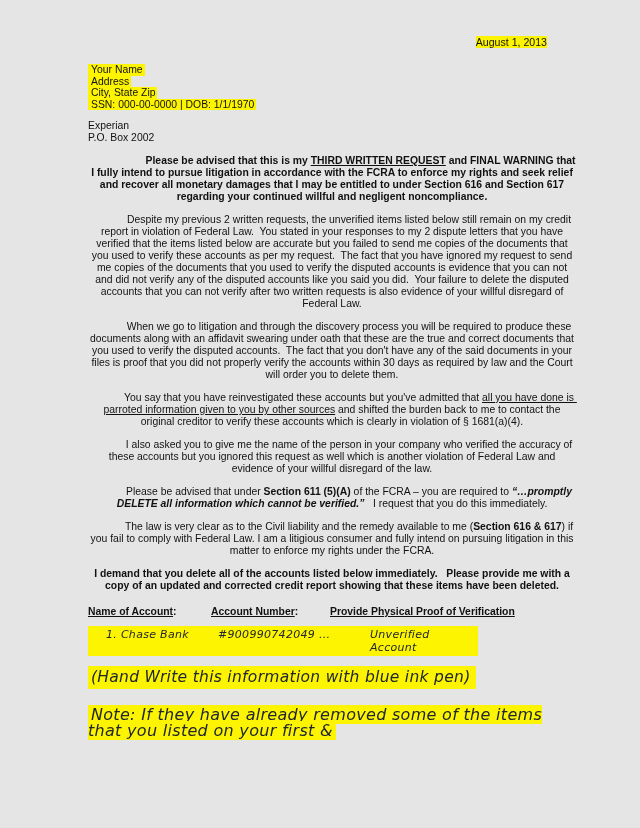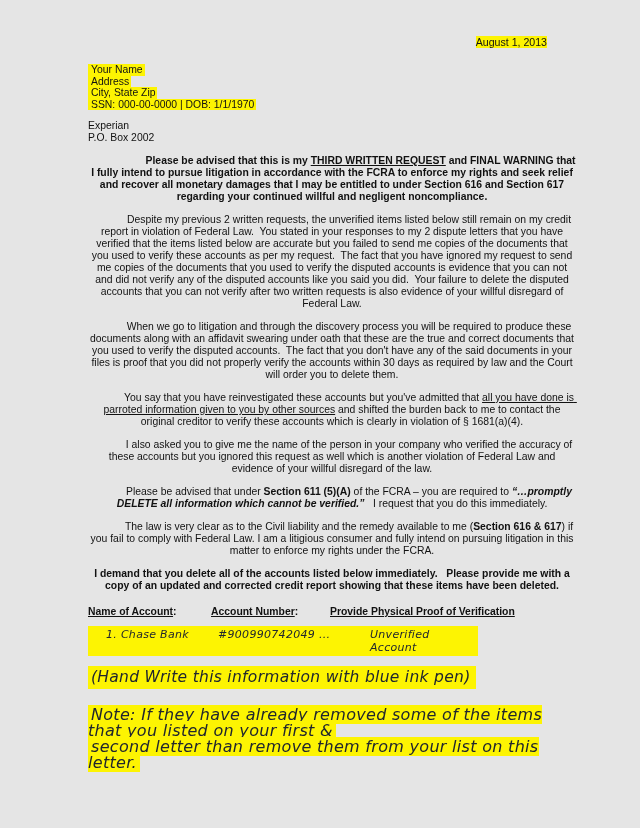--- a/index.html
+++ b/index.html
@@ -118,16 +118,15 @@
     <span class="cell c2 hand">#900990742049 ...</span>
     <span class="cell c3 hand">Unverified Account</span>
   </div>
 
   <div class="handwrite-line">
     <span class="hl hand">(Hand Write this information with blue ink pen)</span>
   </div>
 
   <div class="note">
     <div><span class="hl hand">Note: If they have already removed some of the items that you listed on your first &amp;</span></div>
-    <div><span class="hl hand">second letter than remove them from your list on this letter.</span></div>
   </div>
 
 </div>
 
 </body></html>

